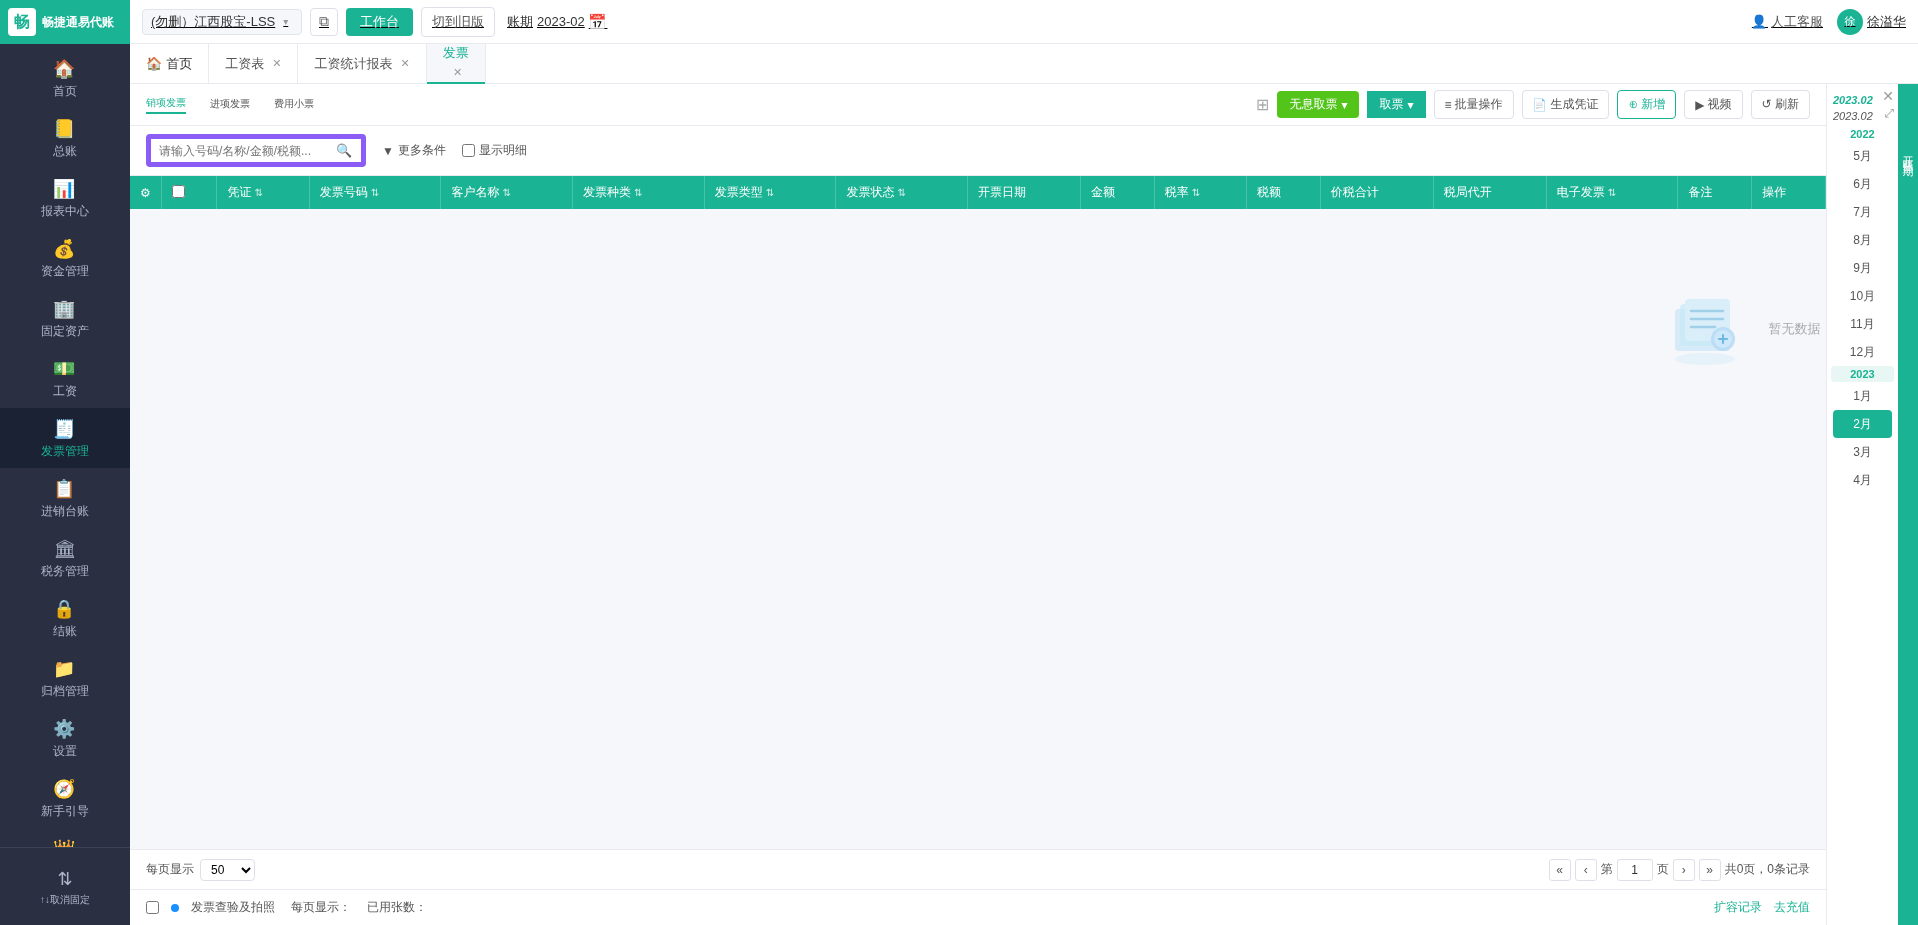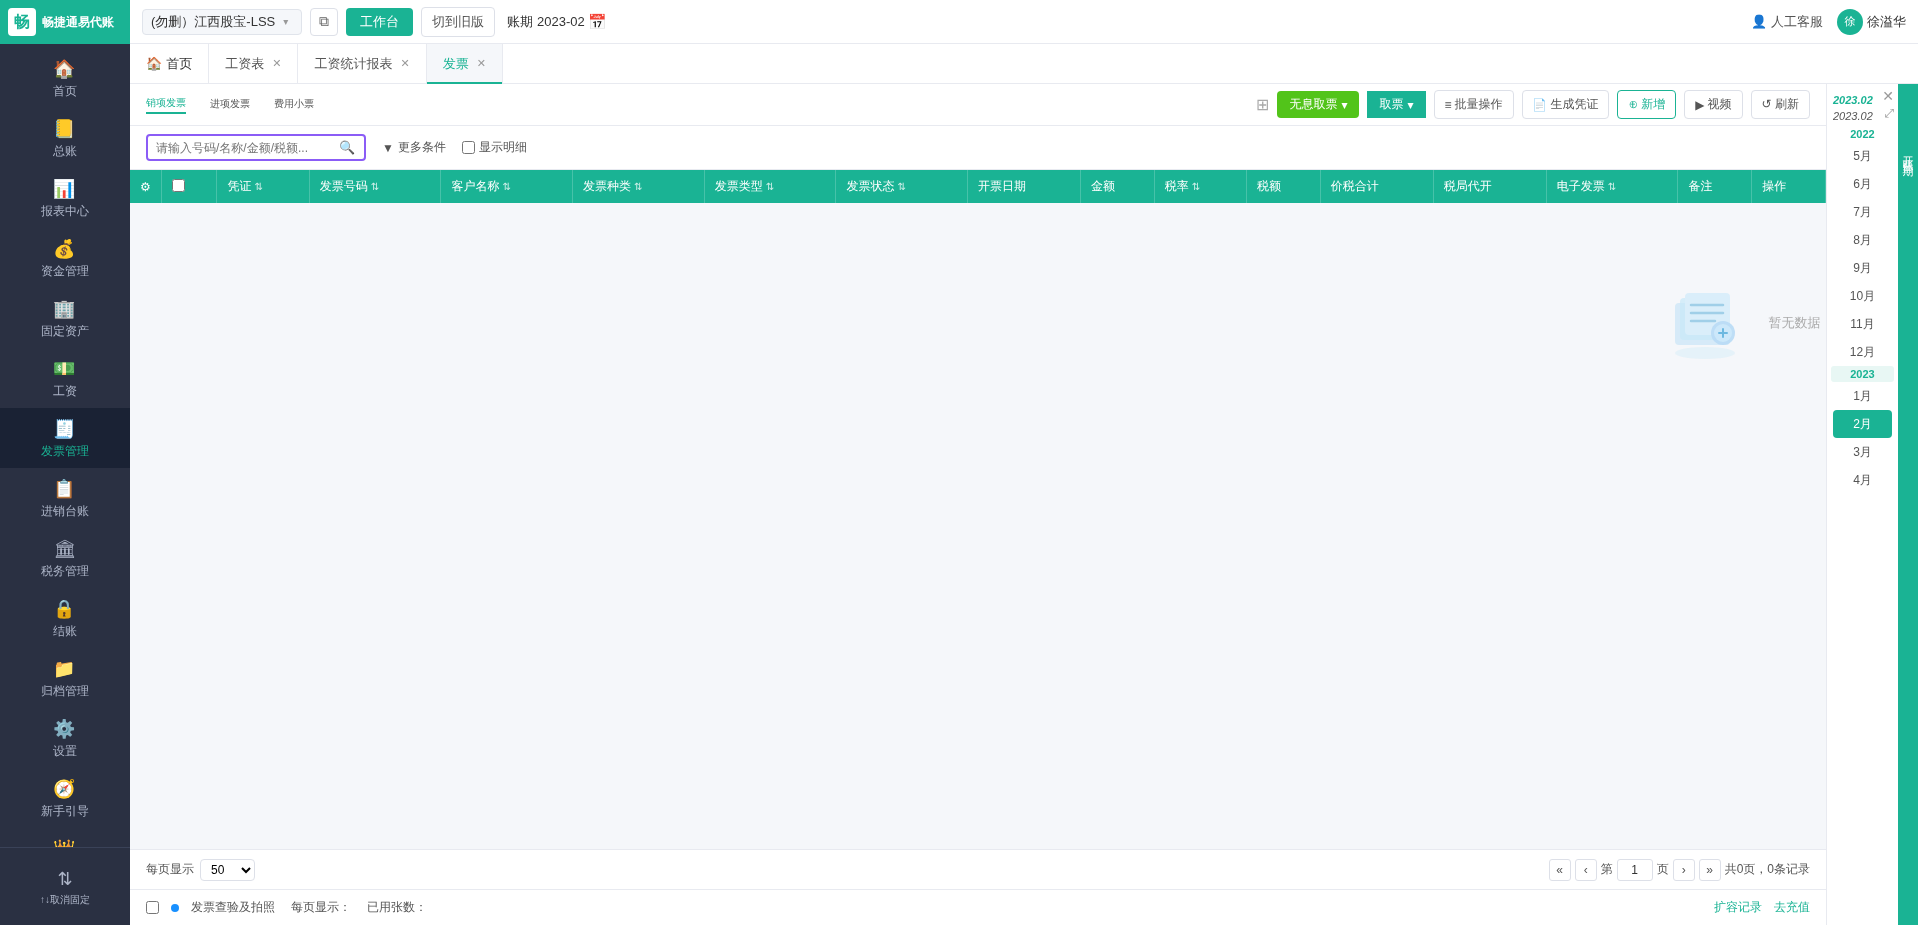--- a/index.html
+++ b/index.html
@@ -64,20 +64,21 @@
     
     .topbar {
       height: 44px;
       background: #fff;
       display: flex;
       align-items: center;
       padding: 0 12px;
       border-bottom: 1px solid #e8eaf0;
       gap: 8px;
       flex-shrink: 0;
+      text-decoration: underline;
     }
     .topbar-company {
       display: flex; align-items: center; gap: 4px;
       background: #f5f7fa; border: 1px solid #e0e4eb;
       padding: 3px 8px; border-radius: 4px;
       font-size: 13px; color: #333; cursor: pointer; min-width: 160px;
     }
     .topbar-company .arrow { color: #999; font-size: 10px; margin-left: 4px; }
     .topbar-copy-btn {
       width: 28px; height: 28px; border: 1px solid #dde0e8;
@@ -117,21 +118,21 @@
       gap: 0;
     }
     .tab-item {
       display: flex; align-items: center; gap: 4px;
       padding: 0 16px; height: 40px;
       font-size: 13px; color: #555; cursor: pointer;
       border-right: 1px solid #e8eaf0;
       position: relative;
     }
     .tab-item.home { padding: 0 16px; color: #333; }
-    .tab-item.active { color: #1ab394; background: #f5f7fa; }
+    .tab-item.active { color: #1ab394; background: #f5f7fa; flex-direction: column; }
     .tab-item.active::after {
       content: ''; position: absolute; bottom: 0; left: 0; right: 0; height: 2px; background: #1ab394;
     }
     .tab-close { font-size: 11px; color: #999; cursor: pointer; margin-left: 4px; }
 
     
     .content-area {
       flex: 1;
       display: flex;
       overflow: hidden;
@@ -165,21 +166,21 @@
 
     
     .toolbar {
       display: flex; align-items: center; gap: 8px;
       background: #fff; padding: 8px 16px;
       border-bottom: 1px solid #e8eaf0;
       flex-shrink: 0; flex-wrap: wrap;
     }
     .search-box {
       display: flex; align-items: center;
-      border: 2px solid #8b5cf6; border-radius: 4px;
+      border: 5px solid #8b5cf6; border-radius: 4px;
       padding: 4px 8px; background: #fff; width: 220px; gap: 20px;
     }
     .search-box input {
       border: none; outline: none; font-size: 12px; color: #555; width: 170px;
       background: transparent;
     }
     .search-icon { color: #aaa; font-size: 13px; cursor: pointer; }
     .filter-btn {
       display: flex; align-items: center; gap: 4px;
       font-size: 12px; color: #555; cursor: pointer;

